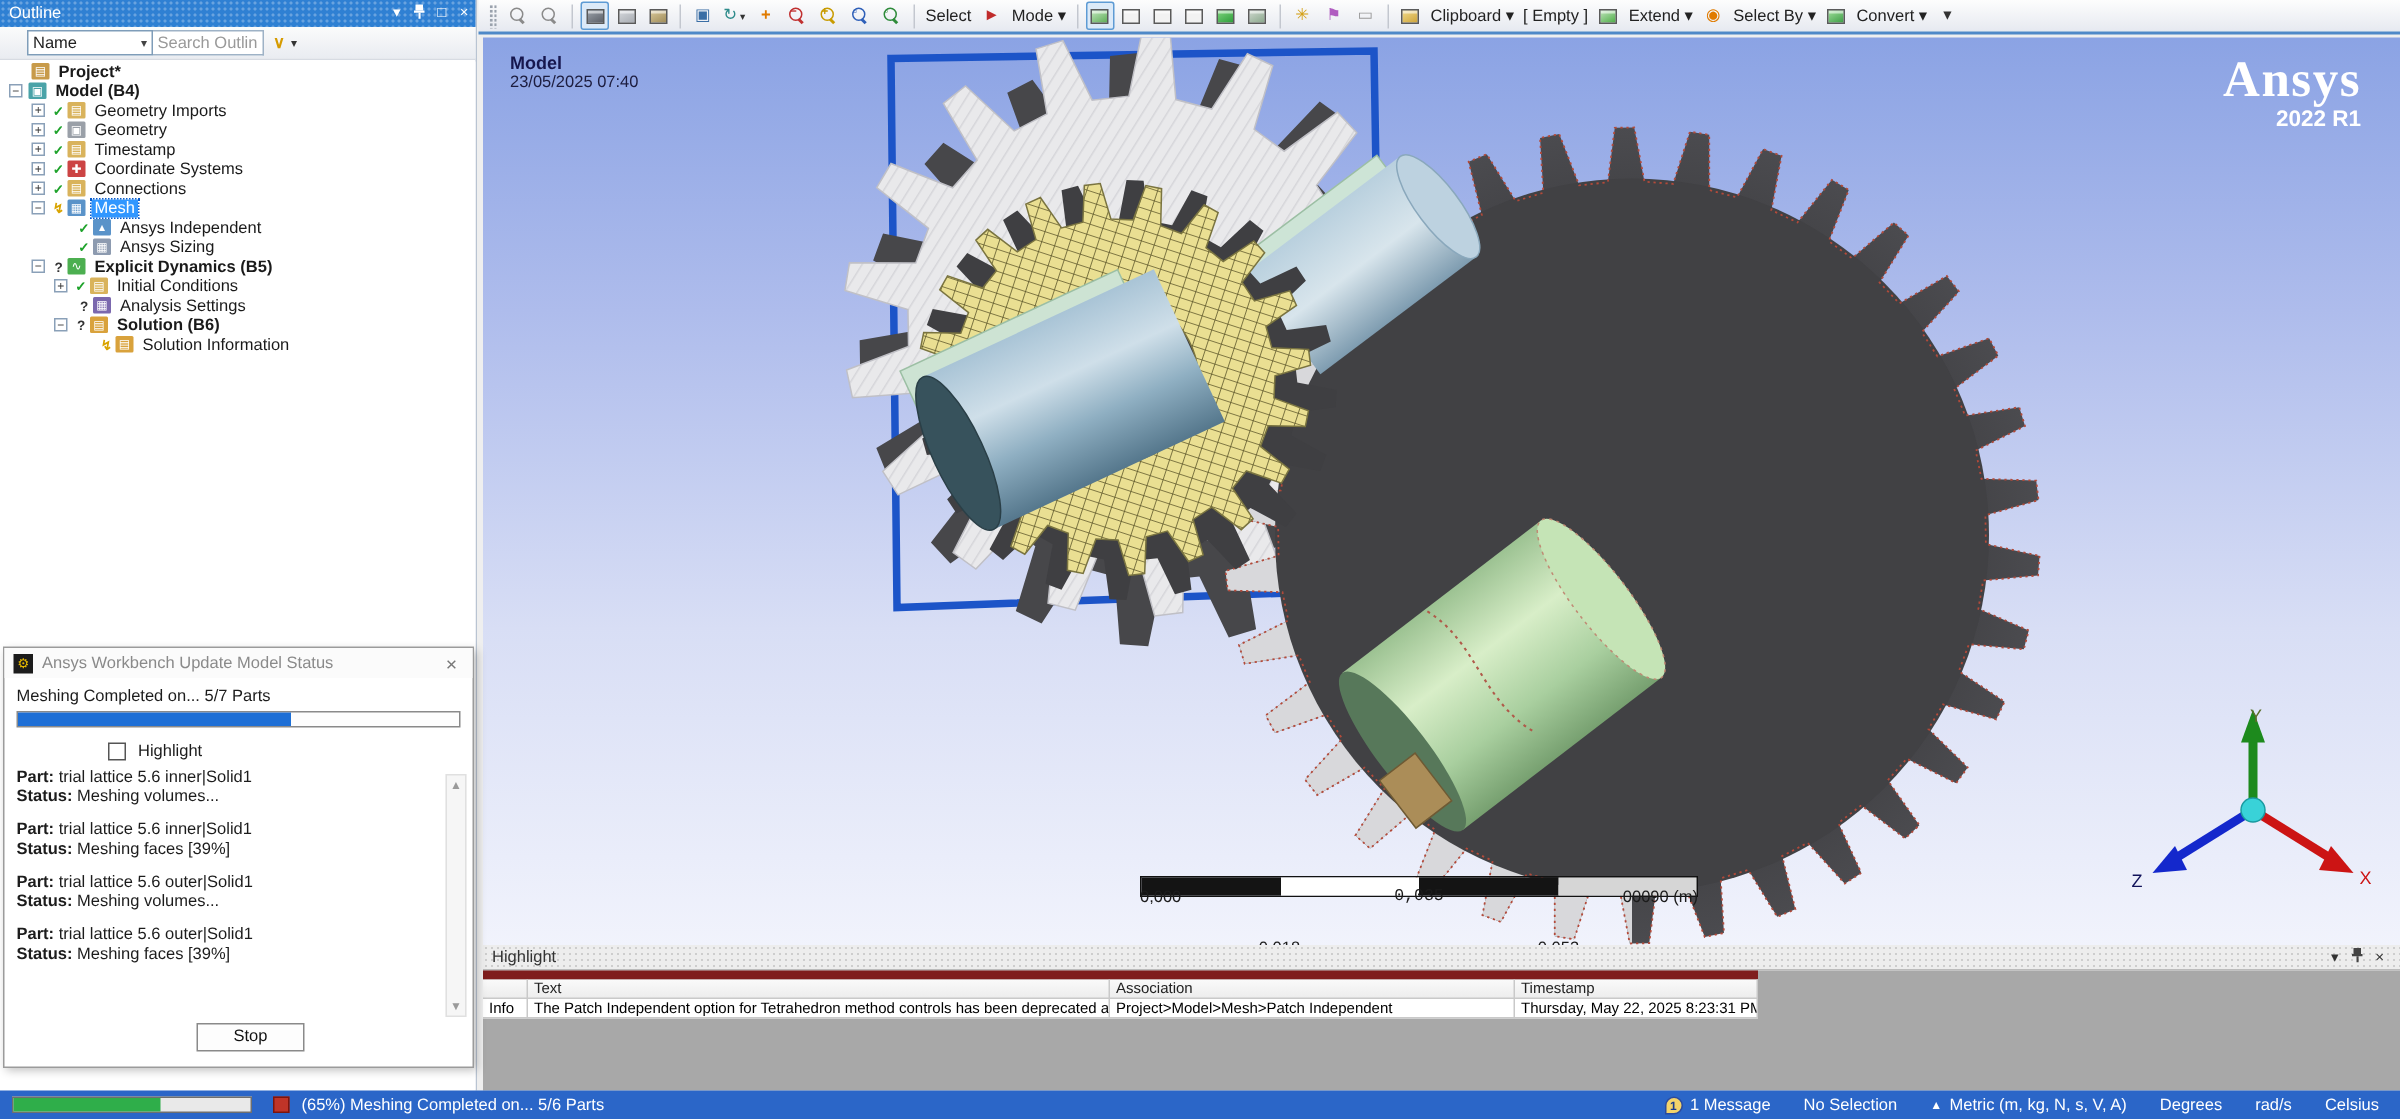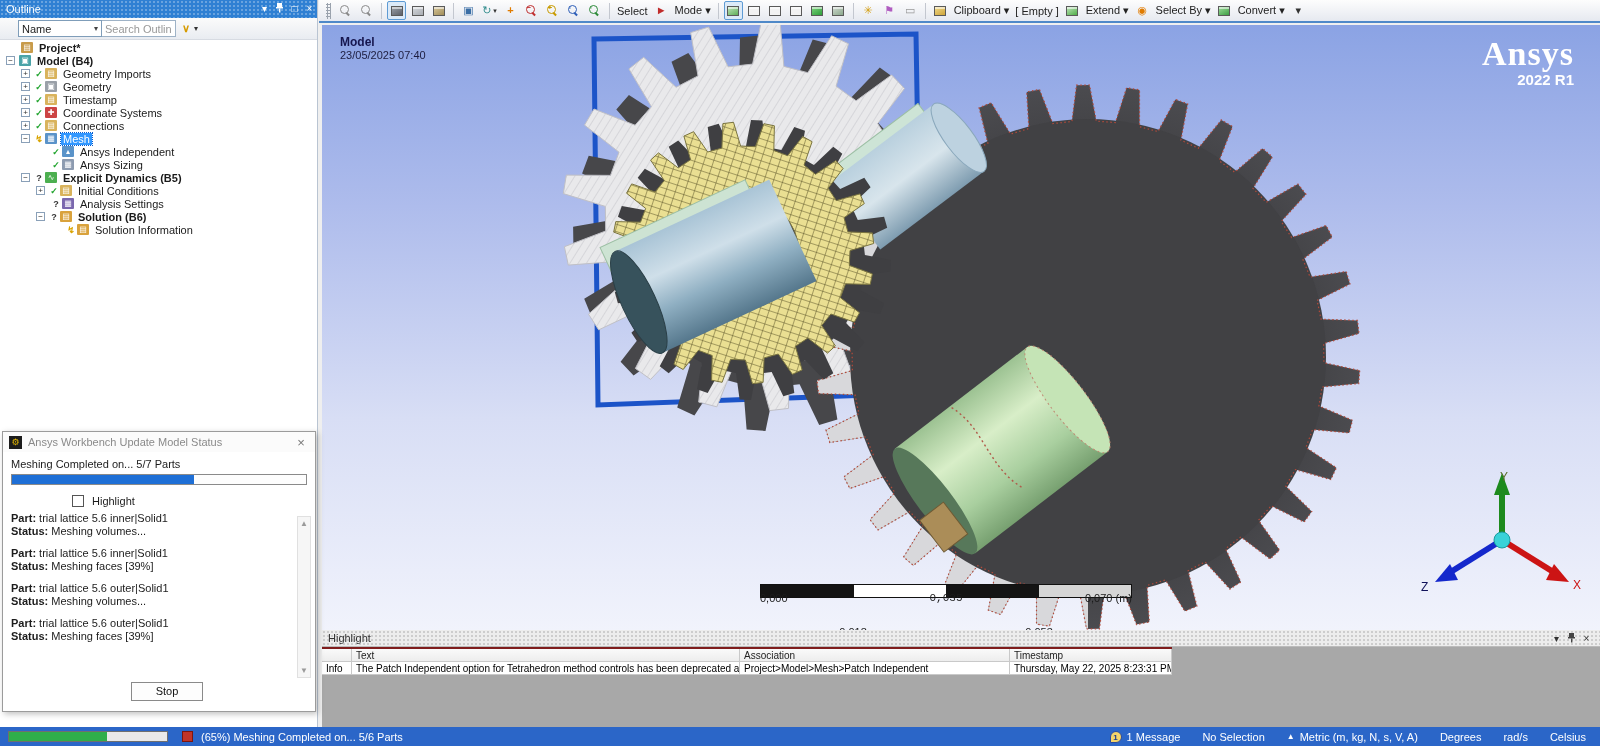--- a/index.html
+++ b/index.html
@@ -67,21 +67,21 @@
   .rlab{position:absolute;font-size:11px;color:#1c1c1c;white-space:nowrap;margin-top:24px;}
   #triad{position:absolute;left:1075px;top:440px;}
 
   
   #messages{position:absolute;left:322px;top:630px;width:1278px;height:97px;background:#a8a8a8;}
   #msg-title{position:absolute;left:0;top:0;width:100%;height:17px;background:#ededed;
      background-image:radial-gradient(#cdcdcd 0.8px,transparent 1px);background-size:4px 4px;
      font-size:11px;color:#333;display:flex;align-items:center;padding:0 6px;border-bottom:1px solid #bbb;}
   #msg-title .sp{flex:1}
   .mcap{width:15px;color:#333;font-size:10px;text-align:center;cursor:pointer;}
-  #msg-table{position:absolute;left:0;top:17px;width:850px;border-top:2px solid #7f1d1d;font-size:10px;}
+  #msg-table{position:absolute;left:0;top:17px;width:850px;border-top:6px solid #7f1d1d;font-size:10px;}
   .mrow{display:flex;height:13px;line-height:13px;background:#fff;}
   .mrow.header{background:linear-gradient(#fafafa,#ececec);color:#222;}
   .mcell{border-right:1px solid #c9c9c9;border-bottom:1px solid #c9c9c9;padding:0 4px;overflow:hidden;white-space:nowrap;}
   .c0{width:30px;flex:none;}
   .c1{width:388px;flex:none;}
   .c2{width:270px;flex:none;}
   .c3{width:162px;flex:none;}
 
   
   #dialog{position:absolute;left:2px;top:431px;width:314px;height:281px;background:#fff;border:1px solid #9b9b9b;box-shadow:2px 2px 6px rgba(0,0,0,.25);}
@@ -412,21 +412,21 @@
     </div>
     <div id="ruler">
       <div class="seg" style="background:#141414"></div>
       <div class="seg" style="background:#ffffff"></div>
       <div class="seg" style="background:#141414"></div>
       <div class="seg" style="background:#d6d6d6"></div>
     </div>
     <div id="ruler-labels">
         <span class="rlab" style="left: 438px; top: 543px; transform: translateX(0%);">0,000</span>
         <span class="rlab" style="left: 624px; top: 543px; transform: translateX(-50%); font-family: Liberation Mono, monospace;">0,035</span>
-        <span class="rlab" style="left: 810px; top: 543px; transform: translateX(-100%);">0,070 (m)</span>
+        <span class="rlab" style="left: 810px; top: 543px; transform: translateX(-100%);">00090 (m)</span>
         <span class="rlab" style="left: 531px; top: 577px; transform: translateX(-50%);">0,018</span>
         <span class="rlab" style="left: 717px; top: 577px; transform: translateX(-50%);">0,053</span>
       </div>
     <svg id="triad" width="190" height="155">
         <g>
           <line x1="105" y1="75" x2="105" y2="26" stroke="#1d8a1d" stroke-width="6"></line>
           <polygon points="105,8 97,30 113,30" fill="#1d8a1d"></polygon>
           <line x1="105" y1="75" x2="158" y2="108" stroke="#cc1414" stroke-width="6"></line>
           <polygon points="172,117 149,115 157,99" fill="#cc1414"></polygon>
           <line x1="105" y1="75" x2="52" y2="108" stroke="#1428cc" stroke-width="6"></line>

